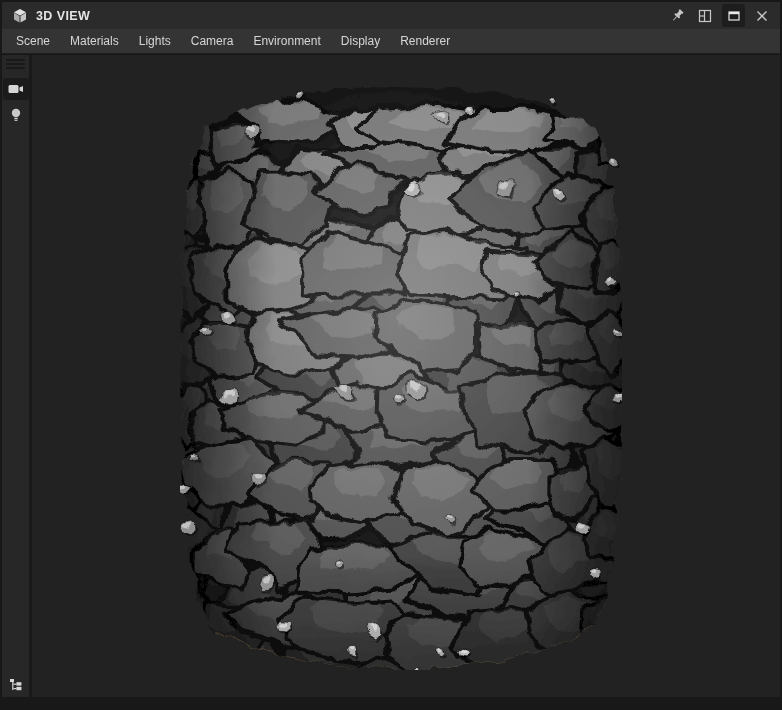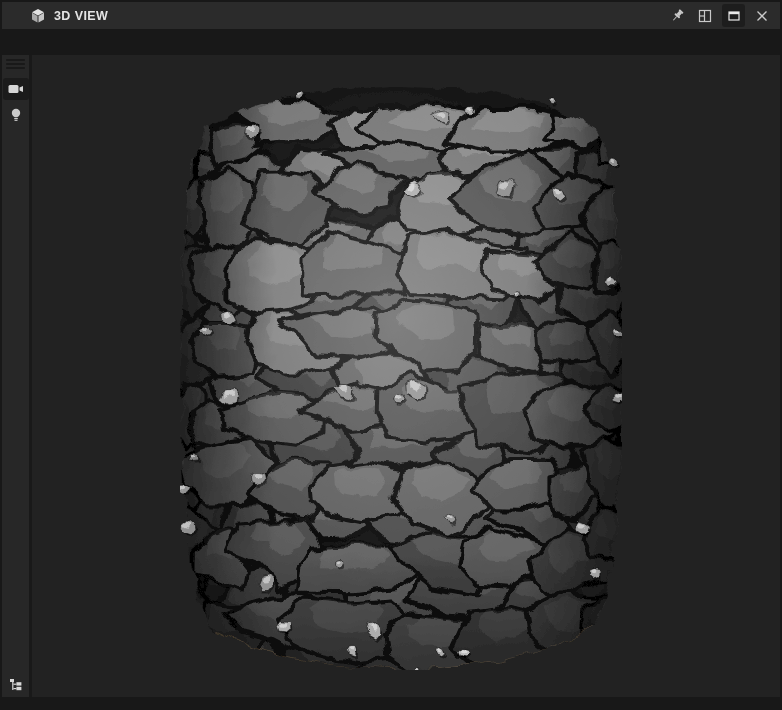--- a/index.html
+++ b/index.html
@@ -2,21 +2,21 @@
 <html><head>
 <meta charset="utf-8">
 <style>
   html,body{margin:0;padding:0;background:#181818;}
   *{box-sizing:border-box;}
   body{font-family:"Liberation Sans", sans-serif; -webkit-font-smoothing:antialiased;}
   .window{position:relative;width:782px;height:710px;background:#181818;overflow:hidden;}
 
   
   .titlebar{position:absolute;top:2px;left:2px;right:2px;height:27px;background:#2b2b2b;
-    display:flex;align-items:center;padding:0 8px 0 28px;}
+    display:flex;align-items:center;padding:0 8px 0 10px;}
   .titlebar .title{color:#e4e4e4;font-size:12.5px;font-weight:bold;letter-spacing:.4px;margin-left:8px;}
   .tb-actions{margin-left:auto;display:flex;align-items:center;gap:7px;}
   .tb-btn{width:20px;height:20px;display:flex;align-items:center;justify-content:center;cursor:pointer;}
   .tb-btn.boxed{width:23px;height:23px;background:#1d1d1d;border-radius:3px;}
 
   
   .menubar{position:absolute;top:29px;left:2px;right:2px;height:25px;background:#343434;
     display:flex;align-items:center;padding:0 4px;border-bottom:1px solid #1e1e1e;}
   .menu-item{color:#d6d6d6;font-size:12px;padding:0 10px;line-height:24px;cursor:default;}
 
@@ -75,20 +75,29 @@
       </span>
       <span class="tb-btn">
         <svg width="14" height="14" viewBox="0 0 14 14" stroke="#c9c9c9" stroke-width="1.3">
           <line x1="2.5" y1="2.5" x2="11.5" y2="11.5"></line>
           <line x1="11.5" y1="2.5" x2="2.5" y2="11.5"></line>
         </svg>
       </span>
     </div>
   </div>
 
+  <div class="menubar">
+    <span class="menu-item">Scene</span>
+    <span class="menu-item">Materials</span>
+    <span class="menu-item">Lights</span>
+    <span class="menu-item">Camera</span>
+    <span class="menu-item">Environment</span>
+    <span class="menu-item">Display</span>
+    <span class="menu-item">Renderer</span>
+  </div>
 
   <div class="content">
 
     <div class="sidebar">
       <div class="grip">
           <i></i>
           <i></i>
           <i></i>
         </div>
 

